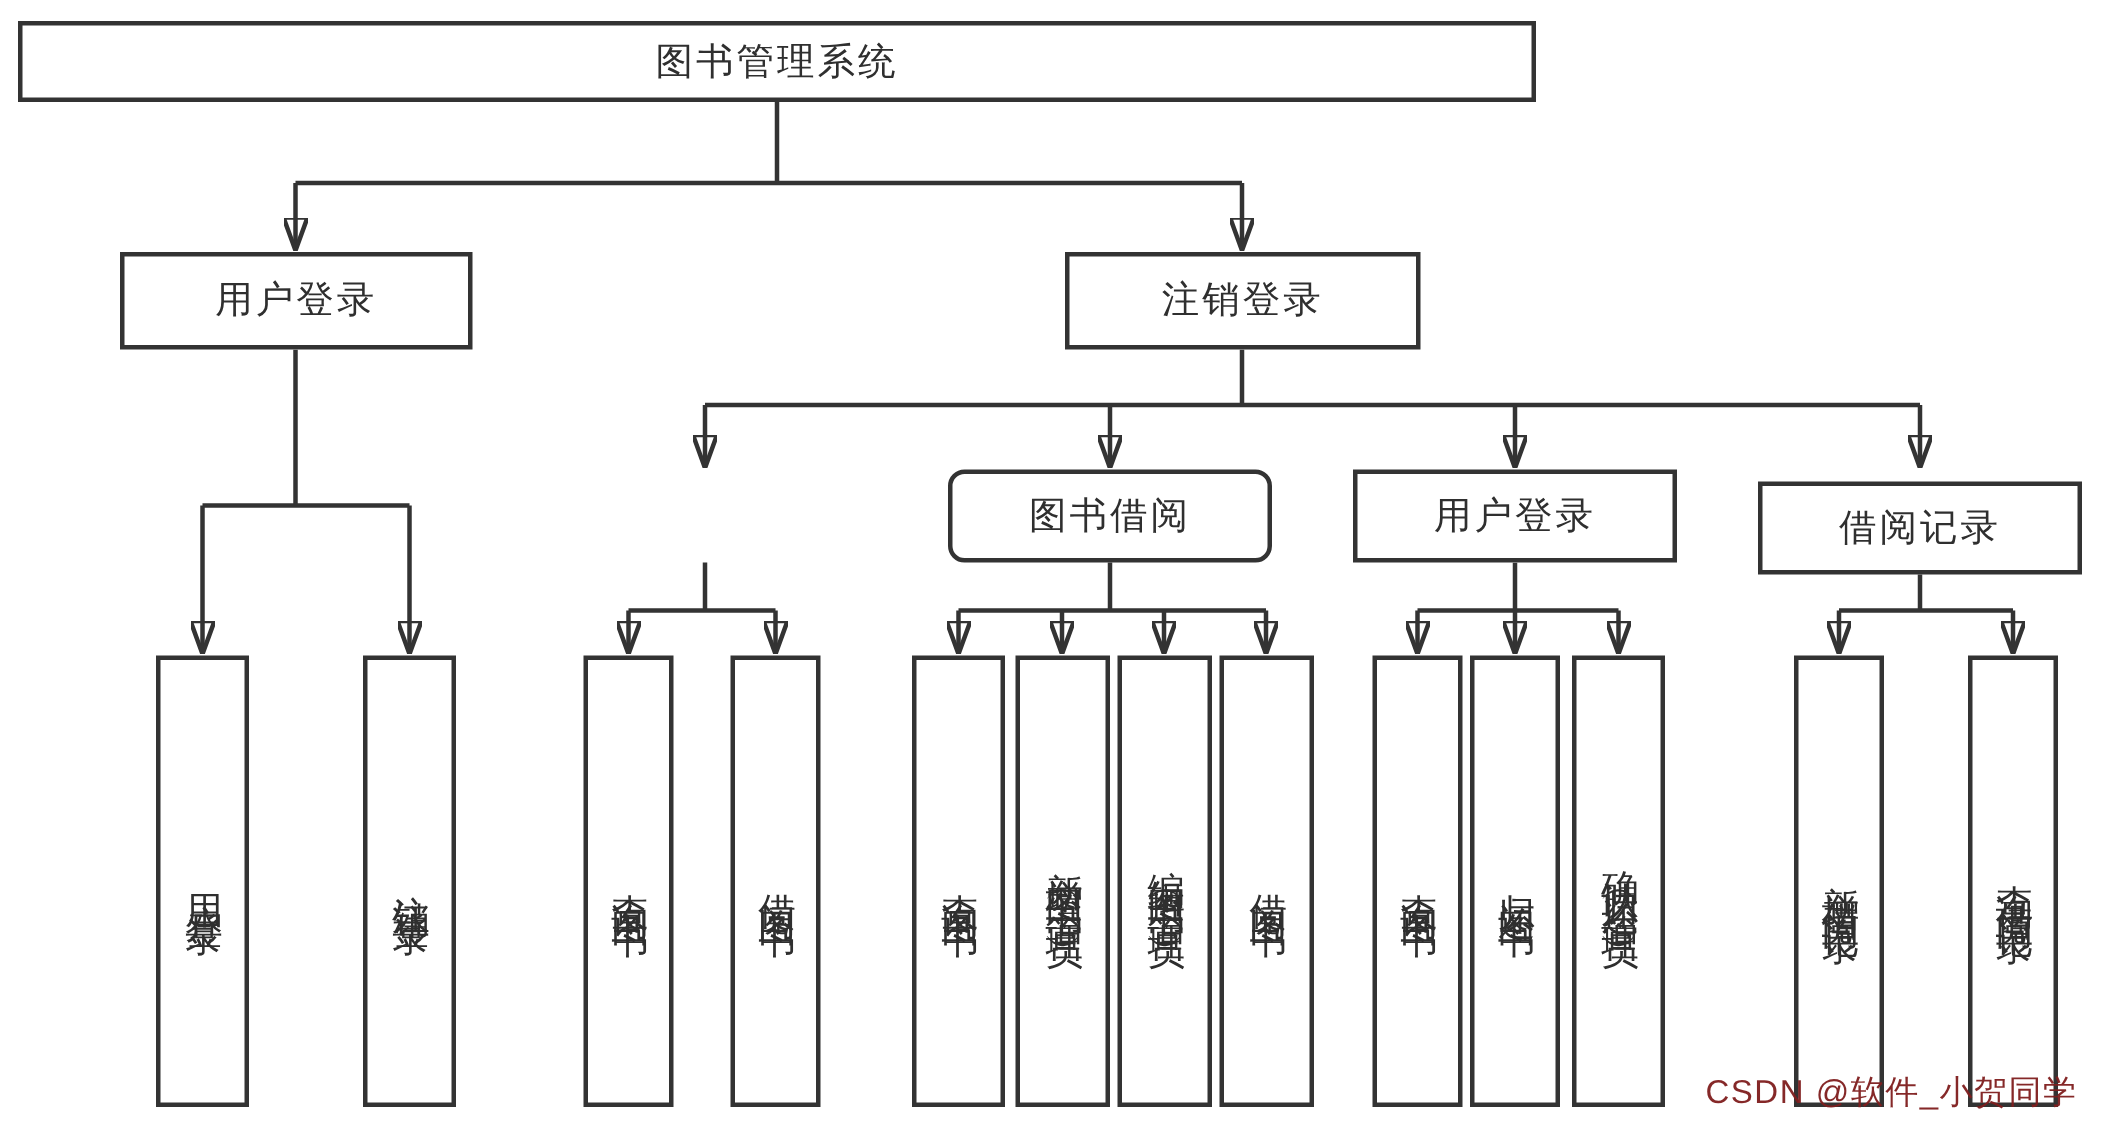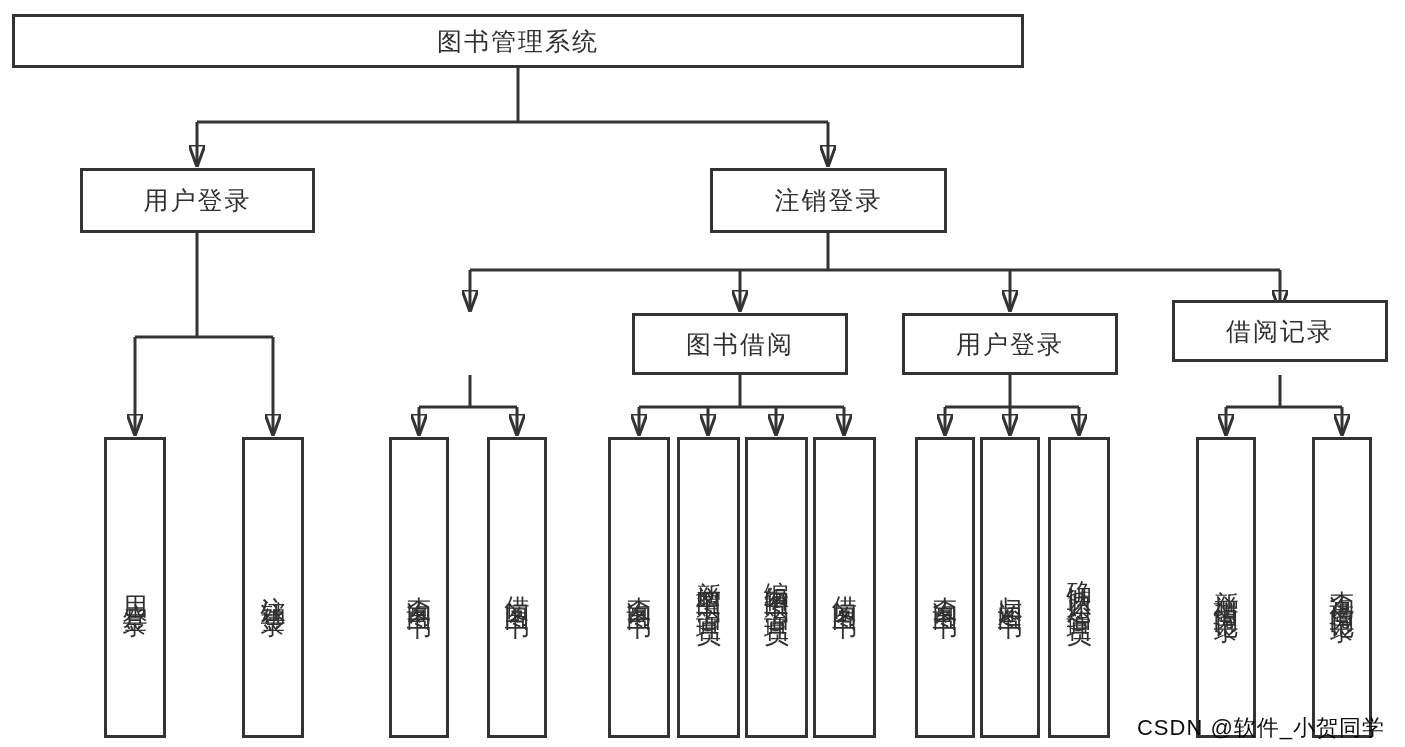--- a/index.html
+++ b/index.html
@@ -41,21 +41,21 @@
     writing-mode: vertical-rl;
     text-orientation: mixed;
     letter-spacing: 6px;
     white-space: nowrap;
   }
   .watermark {
     position: absolute;
     right: 6px;
     bottom: 4px;
     font-size: 22px;
-    color: #000000;
+    color: #7f1d1d;
     letter-spacing: 1px;
     z-index: 10;
     opacity: 0.95;
   }
 </style>
 </head>
 <body>
 
 <div class="canvas">
 
@@ -104,27 +104,27 @@
     <span>图书管理系统</span>
   </div>
 
   <div class="node hbox" style="left:80px; top:168px; width:235px; height:65px;">
     <span>用户登录</span>
   </div>
   <div class="node hbox" style="left:710px; top:168px; width:237px; height:65px;">
     <span>注销登录</span>
   </div>
 
-  <div class="node hbox" style="left:632px; top:313px; width:216px; height:62px;">
+  <div class="node hbox" style="left:632px; top:313px; width:216px; height:62px;border-radius:11px;">
     <span>图书借阅</span>
   </div>
   <div class="node hbox" style="left:902px; top:313px; width:216px; height:62px;">
     <span>用户登录</span>
   </div>
-  <div class="node hbox" style="left:1172px; top:300px; width:216px; height:62px;">
+  <div class="node hbox" style="left:1172px; top:321px; width:216px; height:62px;">
     <span>借阅记录</span>
   </div>
 
   <div class="node vbox" style="left:104px; top:437px; width:62px; height:301px;">
     <span>用户登录</span>
   </div>
   <div class="node vbox" style="left:242px; top:437px; width:62px; height:301px;">
     <span>注销登录</span>
   </div>
 

